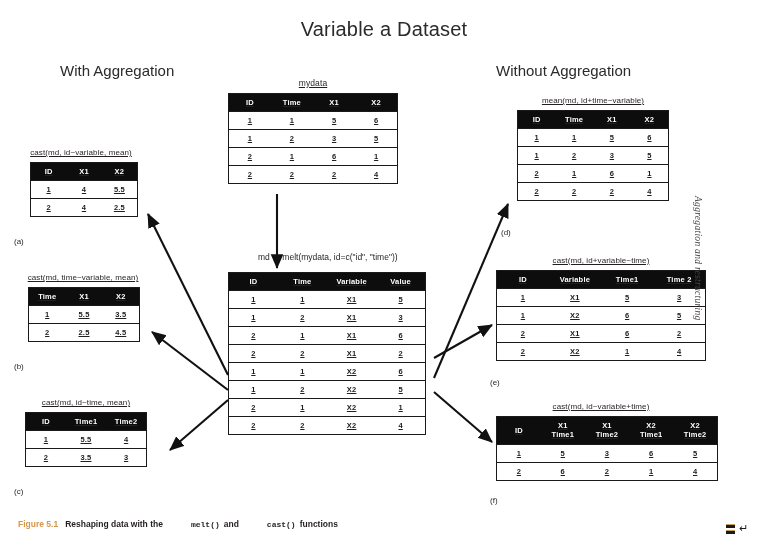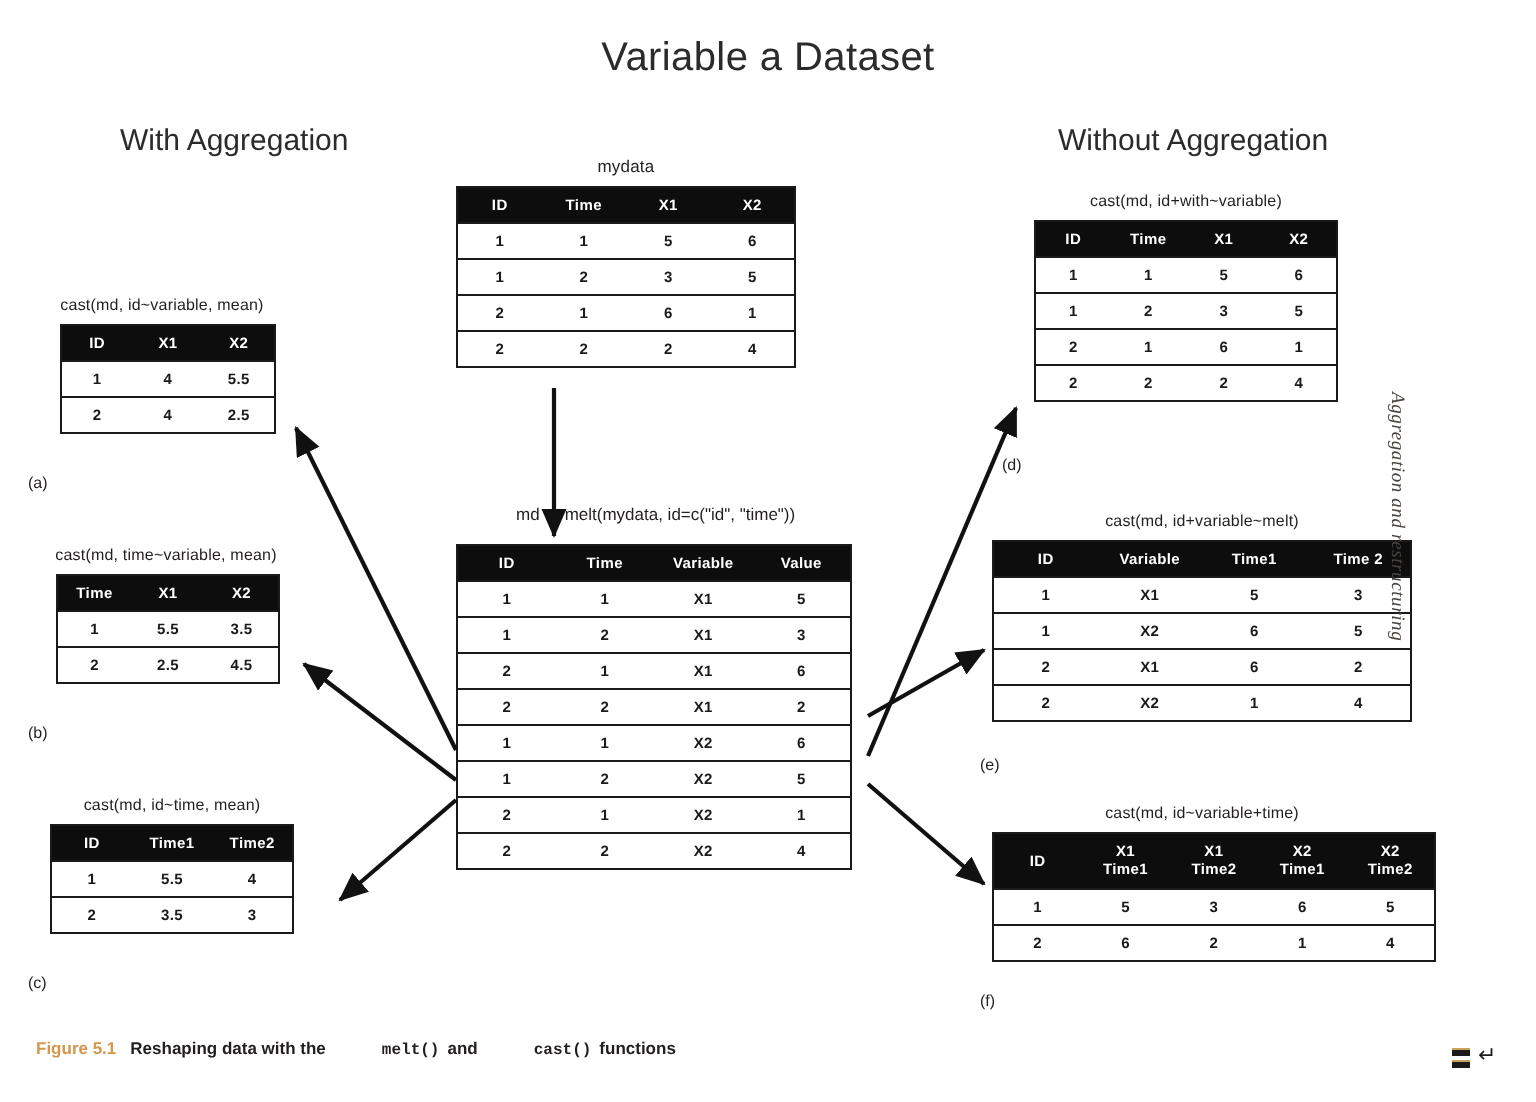--- a/index.html
+++ b/index.html
@@ -32,25 +32,26 @@
     letter-spacing: 0.2px;
   }
   .col-heading {
     position: absolute;
     font-size: 15px;
     font-weight: 400;
     color: #2b2b2b;
     white-space: nowrap;
   }
   .heading-left  { left: 24px;  top: 62px; margin-left: 36px; }
-  .heading-right { left: 529px; top: 62px; }
+  .heading-right { left: 496px; top: 62px; }
 
   
   .tbl-block {
     position: absolute;
+    text-decoration: underline;
   }
   .tbl-caption {
     font-size: 8px;
     color: #231f20;
     text-align: center;
     margin-bottom: 5px;
     white-space: nowrap;
     letter-spacing: 0.1px;
   }
   .tbl-caption.center-label { font-size: 8.5px; }
@@ -343,21 +344,21 @@
             <td>2</td>
             <td>3.5</td>
             <td>3</td>
           </tr>
         </tbody>
       </table>
   </div>
   <div class="sub-label" style="left:14px; top:487px;">(c)</div>
 
   <div class="tbl-block" style="left:508px; top:96px; width:170px;">
-    <div class="tbl-caption">cast(md, id+with~variable)</div>
+    <div class="tbl-caption">mean(md, id+time~variable)</div>
     <table class="dtable" style="width:152px; margin-left:9px;">
         <tbody>
           <tr class="hdr-row">
             <th>ID</th>
             <th>Time</th>
             <th>X1</th>
             <th>X2</th>
           </tr>
           <tr>
             <td>1</td>
@@ -382,21 +383,21 @@
             <td>2</td>
             <td>2</td>
             <td>4</td>
           </tr>
         </tbody>
       </table>
   </div>
   <div class="sub-label" style="left:501px; top:228px;">(d)</div>
 
   <div class="tbl-block" style="left:496px; top:256px; width:210px;">
-    <div class="tbl-caption">cast(md, id+variable~melt)</div>
+    <div class="tbl-caption">cast(md, id+variable~time)</div>
     <table class="dtable" style="width:210px;">
         <tbody>
           <tr class="hdr-row">
             <th>ID</th>
             <th>Variable</th>
             <th>Time1</th>
             <th>Time 2</th>
           </tr>
           <tr>
             <td>1</td>

